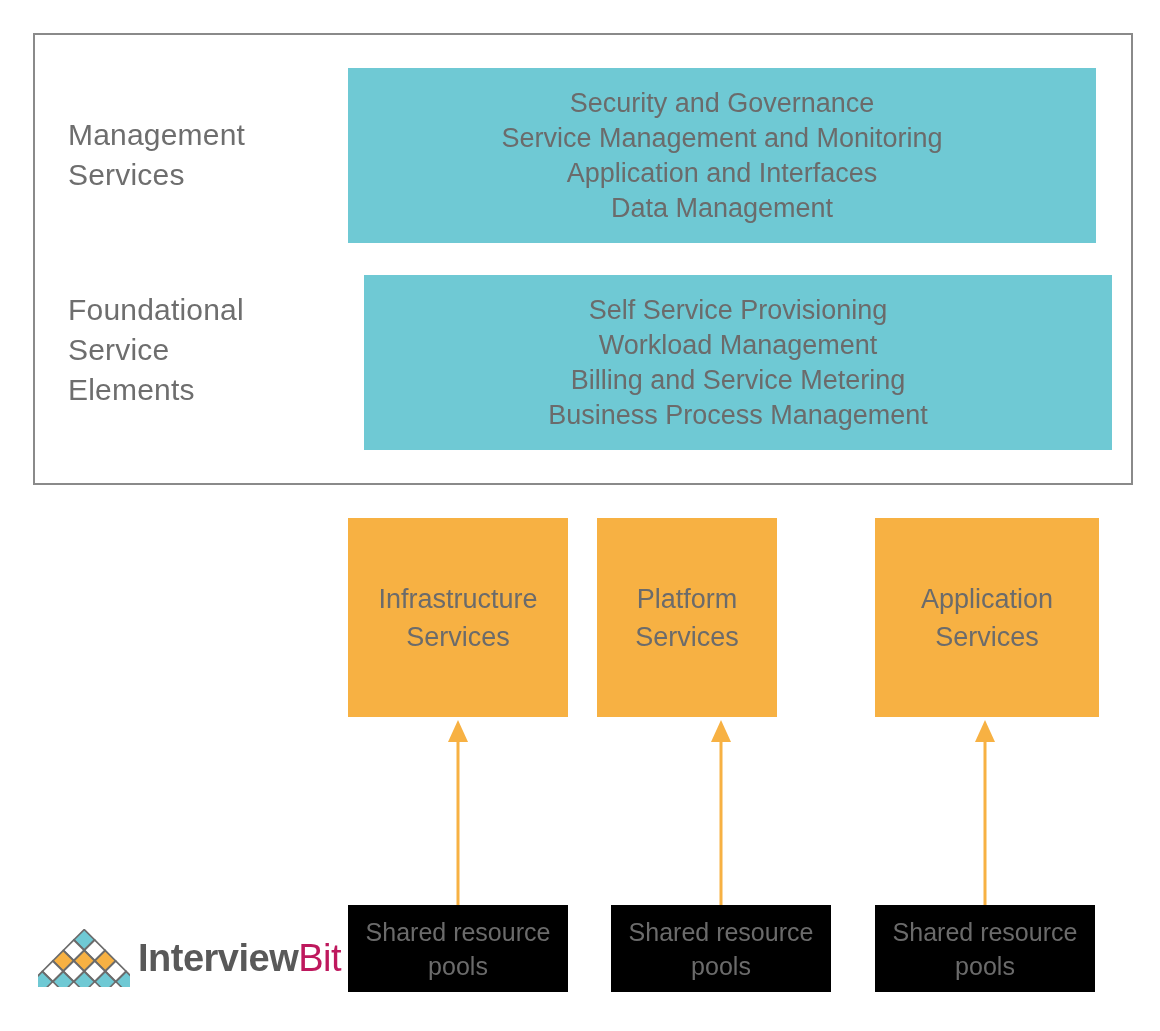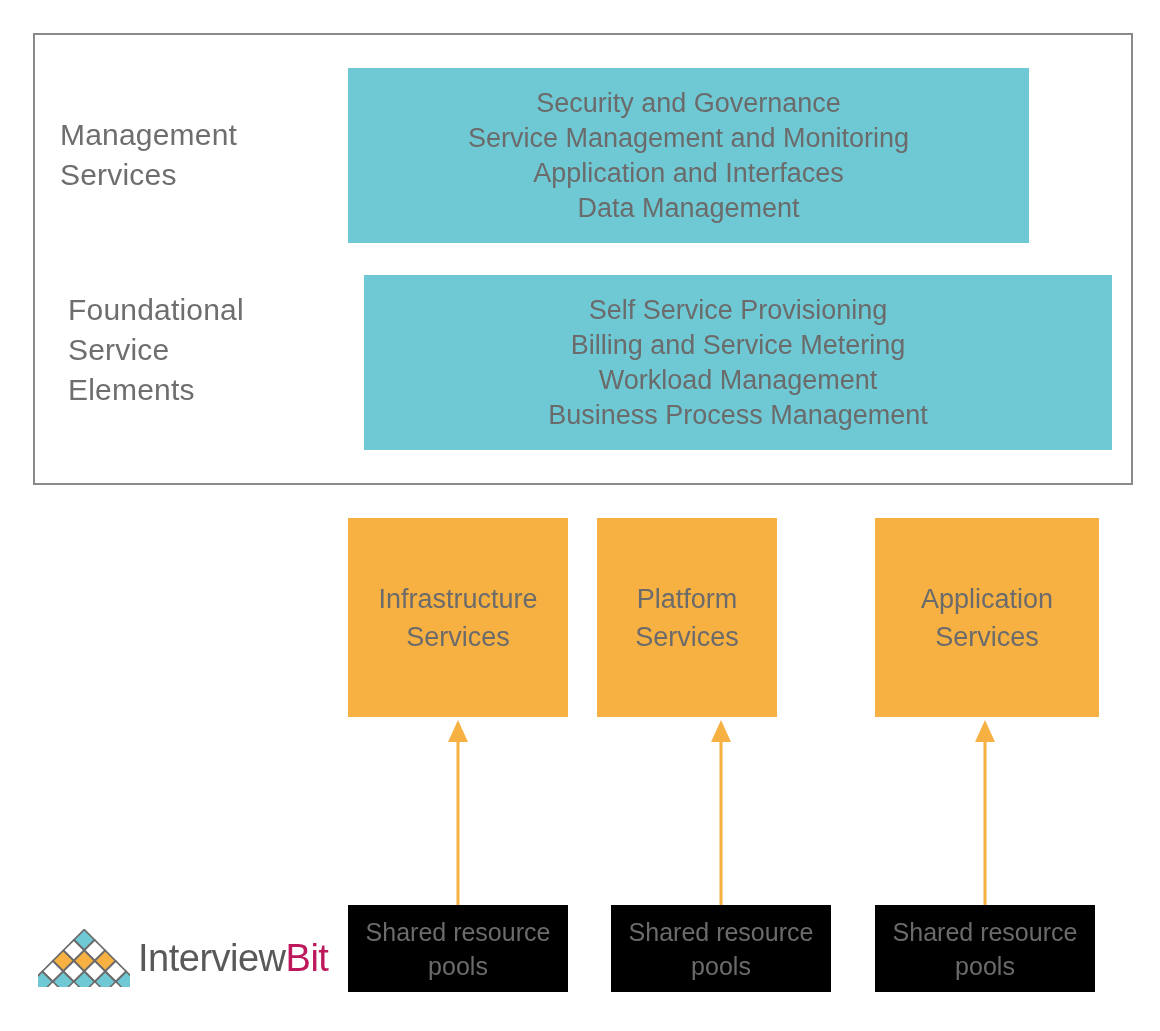--- a/index.html
+++ b/index.html
@@ -33,33 +33,33 @@
   
   .row-label {
     position: absolute;
     color: #6e6e6e;
     font-size: 30px;
     line-height: 40px;
     font-weight: 400;
     letter-spacing: 0.2px;
     white-space: pre-line;
   }
-  #label-management  { left: 60px; top: 115px; width: 260px; }
+  #label-management  { left: 68px; top: 115px; width: 260px; }
   #label-foundational{ left: 68px; top: 290px; width: 260px; }
 
   
   .teal-band {
     position: absolute;
     background: #6fc9d4;
     display: flex;
     flex-direction: column;
     align-items: center;
     justify-content: center;
   }
-  #band-management   { left: 348px; top: 68px;  width: 681px; height: 175px; }
+  #band-management   { left: 348px; top: 68px;  width: 748px; height: 175px; }
   #band-foundational { left: 364px; top: 275px; width: 748px; height: 175px; }
   .teal-band .band-line {
     color: #6b6b6b;
     font-size: 27px;
     line-height: 35px;
     font-weight: 400;
     text-align: center;
     white-space: nowrap;
   }
 
@@ -122,21 +122,21 @@
   }
   #logo-mark { flex: 0 0 auto; }
   #logo-wordmark {
     margin-left: 8px;
     font-size: 38px;
     line-height: 1;
     white-space: nowrap;
   }
   #logo-word-interview {
     color: #595959;
-    font-weight: 400;
+    font-weight: 700;
     letter-spacing: -0.5px;
   }
   #logo-word-bit {
     color: #be185d;
     font-weight: 300;
     letter-spacing: -0.5px;
   }
 </style>
 </head>
 <body>
@@ -154,22 +154,22 @@
     <div class="band-line">Application and Interfaces</div>
     <div class="band-line">Data Management</div>
   </div>
 
   <div id="label-foundational" class="row-label">Foundational
 Service
 Elements</div>
 
   <div id="band-foundational" class="teal-band">
     <div class="band-line">Self Service Provisioning</div>
+    <div class="band-line">Workload Management</div>
     <div class="band-line">Billing and Service Metering</div>
-    <div class="band-line">Workload Management</div>
     <div class="band-line">Business Process Management</div>
   </div>
 
   <div id="svc-infrastructure" class="svc-box">
     <div class="svc-label">Infrastructure
 Services</div>
   </div>
   <div id="svc-platform" class="svc-box">
     <div class="svc-label">Platform
 Services</div>

